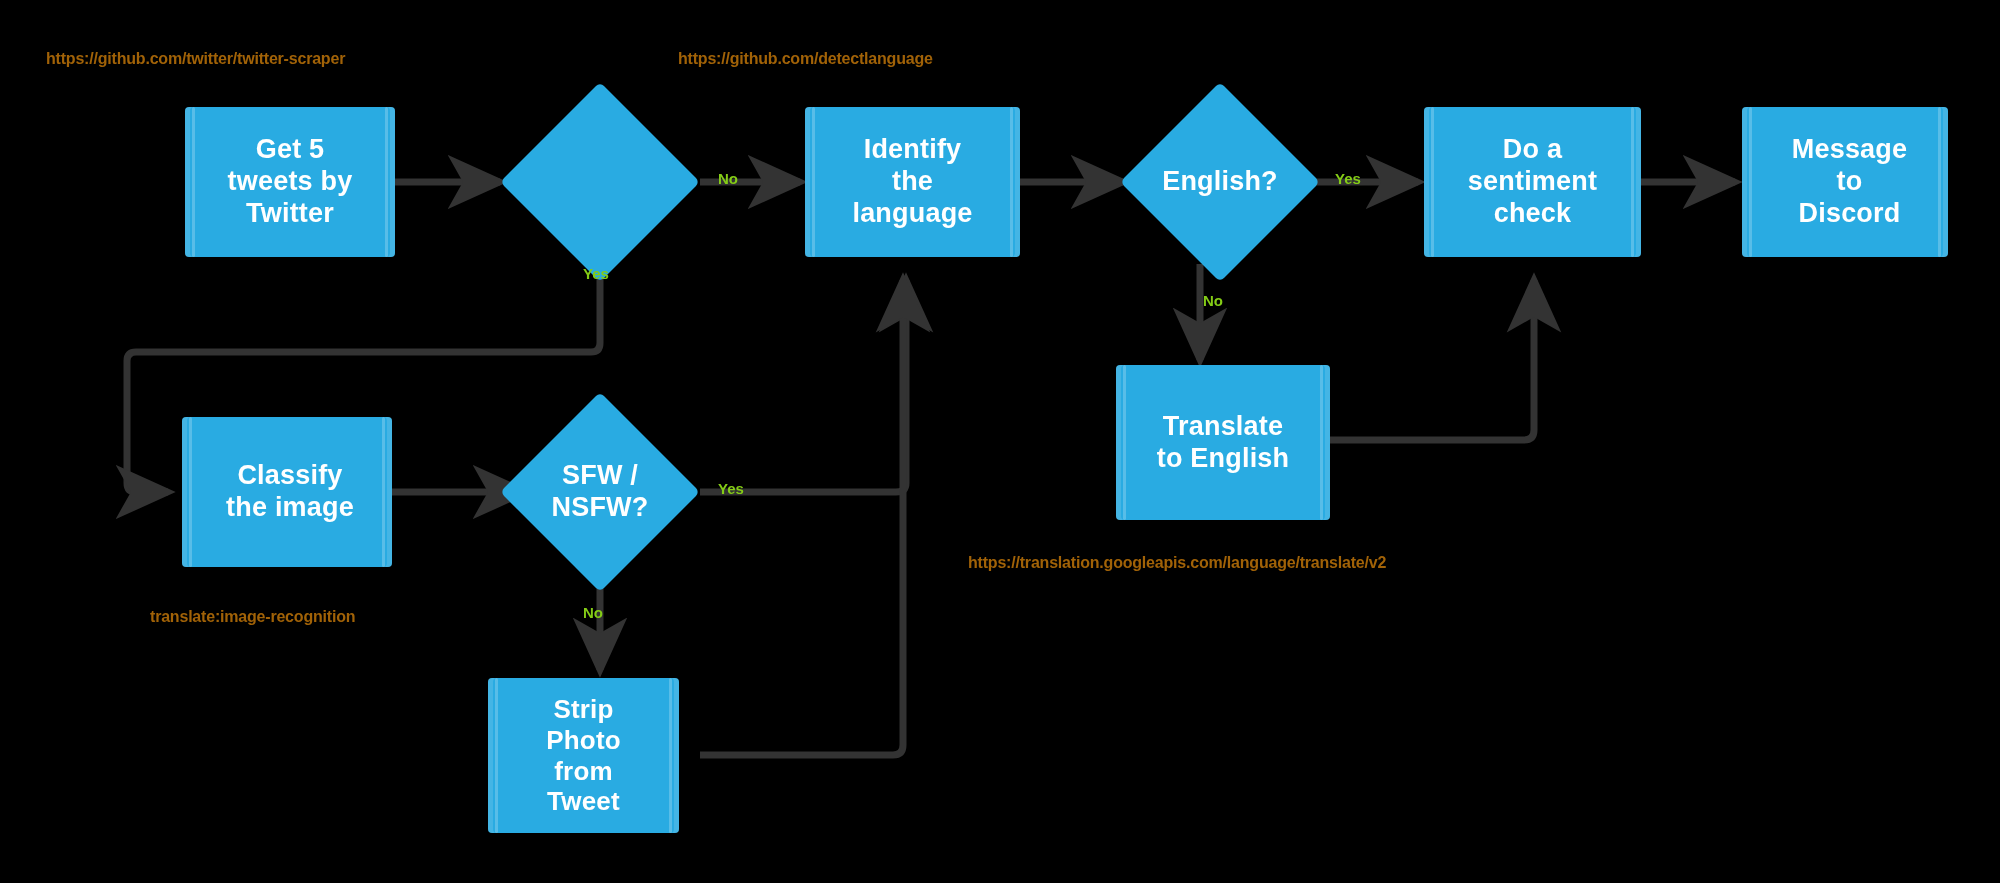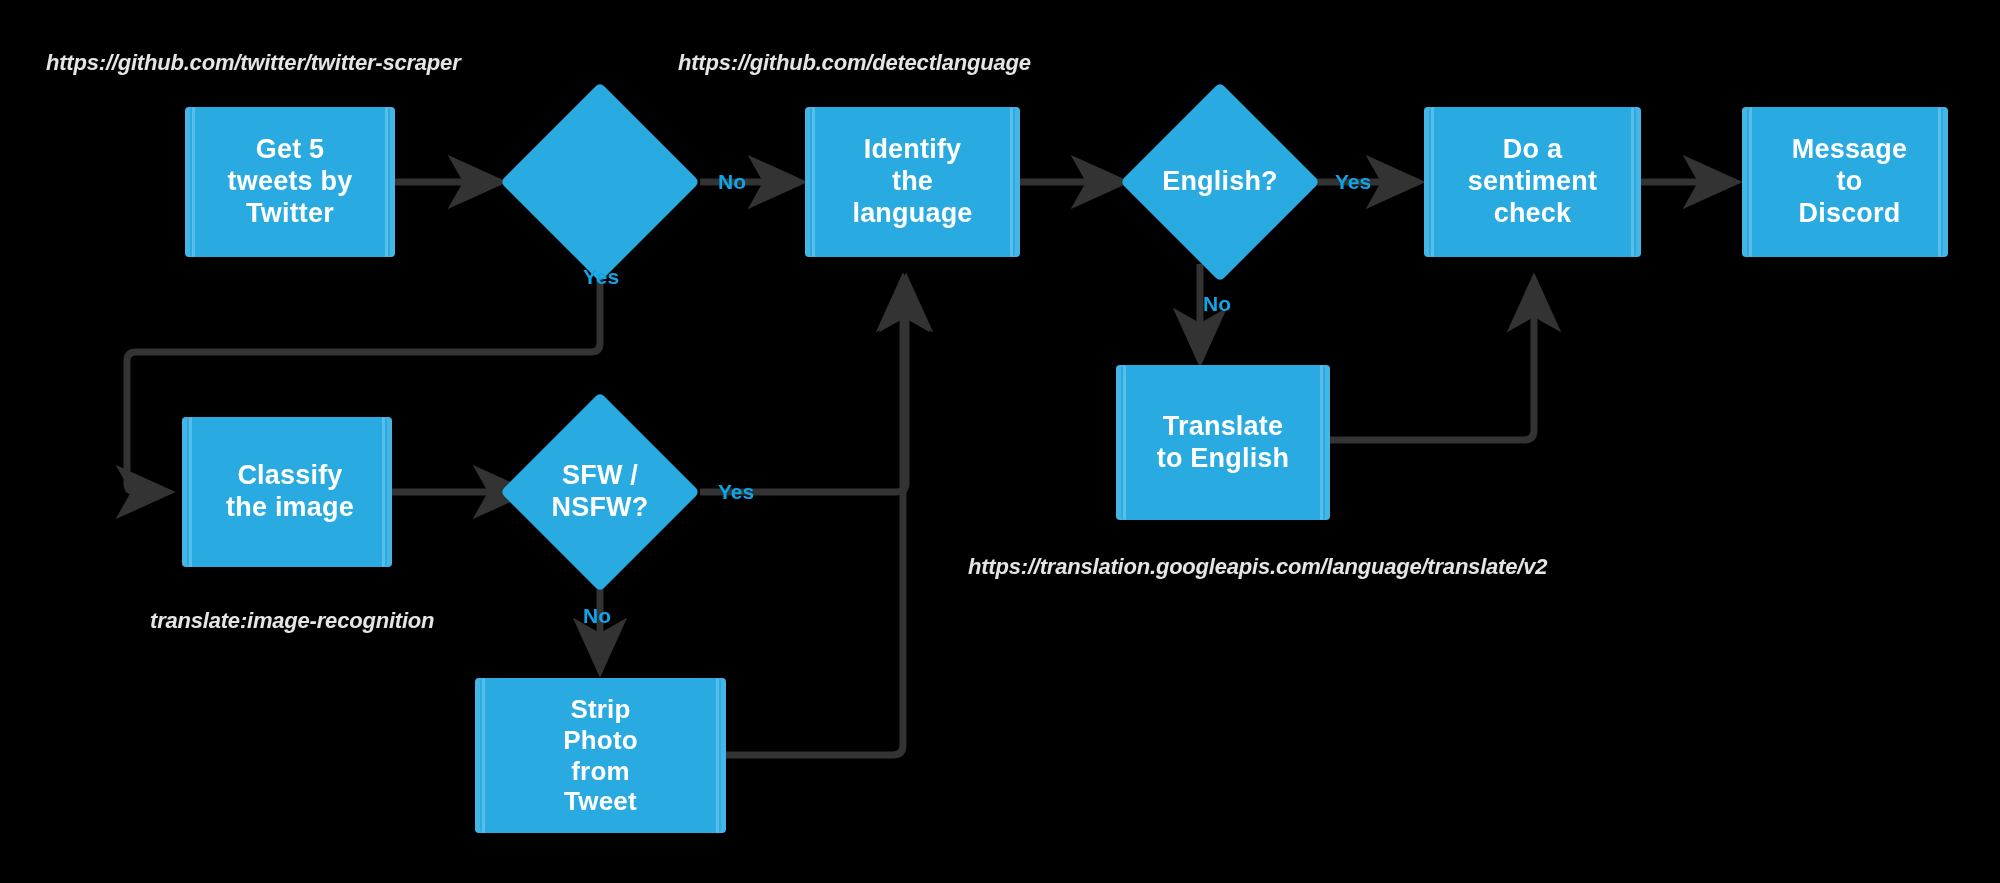--- a/index.html
+++ b/index.html
@@ -7,22 +7,22 @@
   #canvas{position:relative;width:2000px;height:883px;background:#000;}
   svg#edges{position:absolute;left:0;top:0;width:2000px;height:883px;}
   .node{position:absolute;box-sizing:border-box;display:flex;align-items:center;justify-content:center;text-align:center;color:#ffffff;font-weight:bold;font-size:27px;line-height:1.18;letter-spacing:.2px;z-index:3;}
   .box{background:#29ABE2;border-radius:4px;box-shadow:inset 6px 0 0 -1px rgba(255,255,255,.13), inset -6px 0 0 -1px rgba(255,255,255,.13);}
   .box::before{content:"";position:absolute;left:7px;top:0;bottom:0;width:3px;background:rgba(255,255,255,.22);border-radius:2px;}
   .box::after{content:"";position:absolute;right:7px;top:0;bottom:0;width:3px;background:rgba(255,255,255,.22);border-radius:2px;}
   .box span{position:relative;z-index:2;padding:0 10px;}
   .diamond{background:transparent;}
   .diamond .dshape{position:absolute;left:0;top:0;width:100%;height:100%;background:#29ABE2;transform:rotate(45deg) scale(.707);border-radius:8px;}
   .diamond span{position:relative;z-index:2;}
-  .edge-label{position:absolute;color:#0ea5e9;font-size:21px;font-weight:bold;font-family:"Liberation Sans",sans-serif;z-index:4;white-space:nowrap;}
-  .caption{position:absolute;color:#e5e5e5;font-size:22px;font-weight:bold;font-family:"Liberation Sans",sans-serif;z-index:4;white-space:nowrap;letter-spacing:-.2px;font-style:italic;}
+  .edge-label{position:absolute;color:#84cc16;font-size:15px;font-weight:bold;font-family:"Liberation Sans",sans-serif;z-index:4;white-space:nowrap;}
+  .caption{position:absolute;color:#a16207;font-size:16px;font-weight:bold;font-family:"Liberation Sans",sans-serif;z-index:4;white-space:nowrap;letter-spacing:-.2px;}
 </style>
 </head>
 <body>
 
 <div id="canvas">
 
   <svg id="edges" viewBox="0 0 2000 883">
     <defs>
       <marker id="ah" markerWidth="9" markerHeight="9" refX="7.5" refY="4.5" orient="auto" markerUnits="strokeWidth">
         <path d="M0,0.6 L8.6,4.5 L0,8.4 L2.2,4.5 Z" fill="#333333"></path>
@@ -81,21 +81,21 @@
     <span style="white-space:pre-line;">Classify
 the image</span>
   </div>
 
   <div class="node diamond" style="left:500px;top:392px;width:200px;height:200px;">
     <div class="dshape"></div>
     <span style="white-space:pre-line;">SFW /
 NSFW?</span>
   </div>
 
-  <div class="node box" style="left:475px;top:678px;width:251px;height:155px;font-size:26px;">
+  <div class="node box" style="left:488px;top:678px;width:191px;height:155px;font-size:26px;">
     <span style="white-space:pre-line;">Strip
 Photo
 from
 Tweet</span>
   </div>
 
   <div class="node box" style="left:1116px;top:365px;width:214px;height:155px;">
     <span style="white-space:pre-line;">Translate
 to English</span>
   </div>

